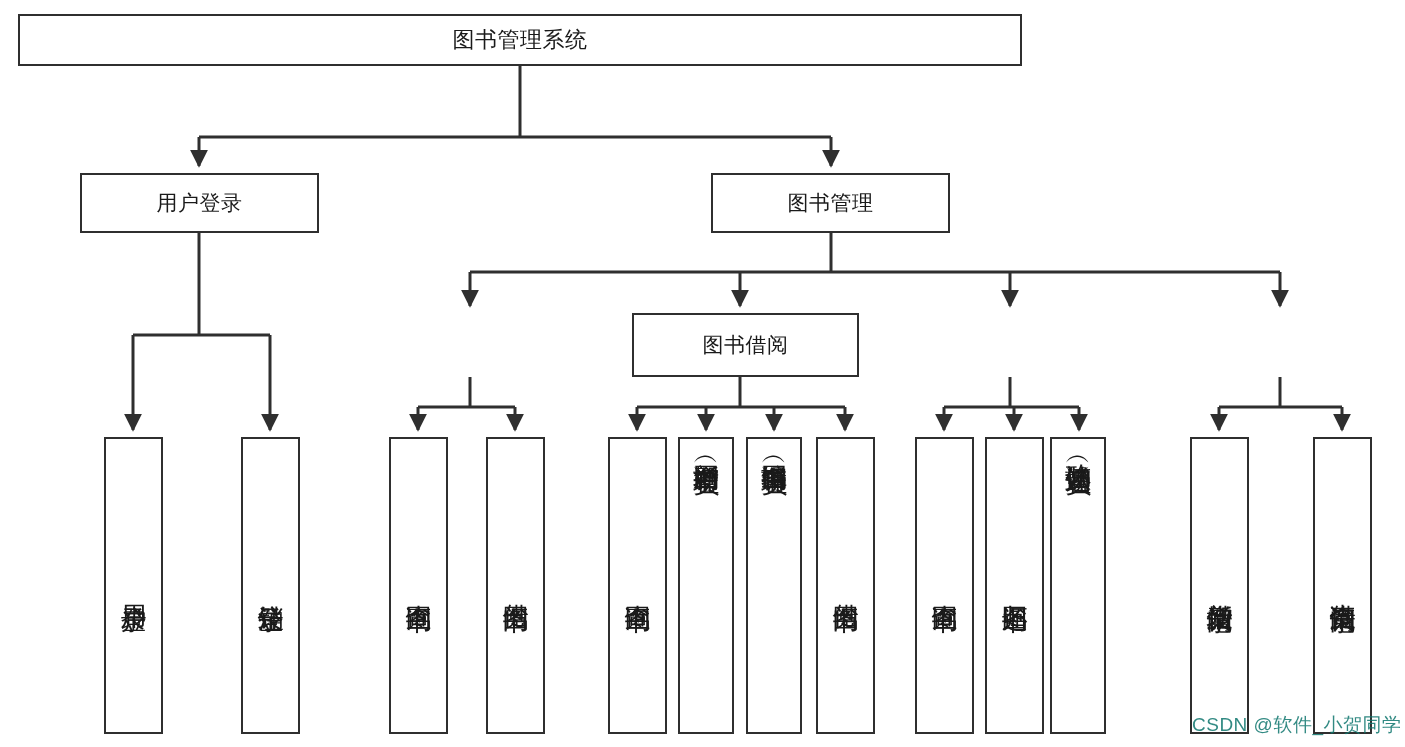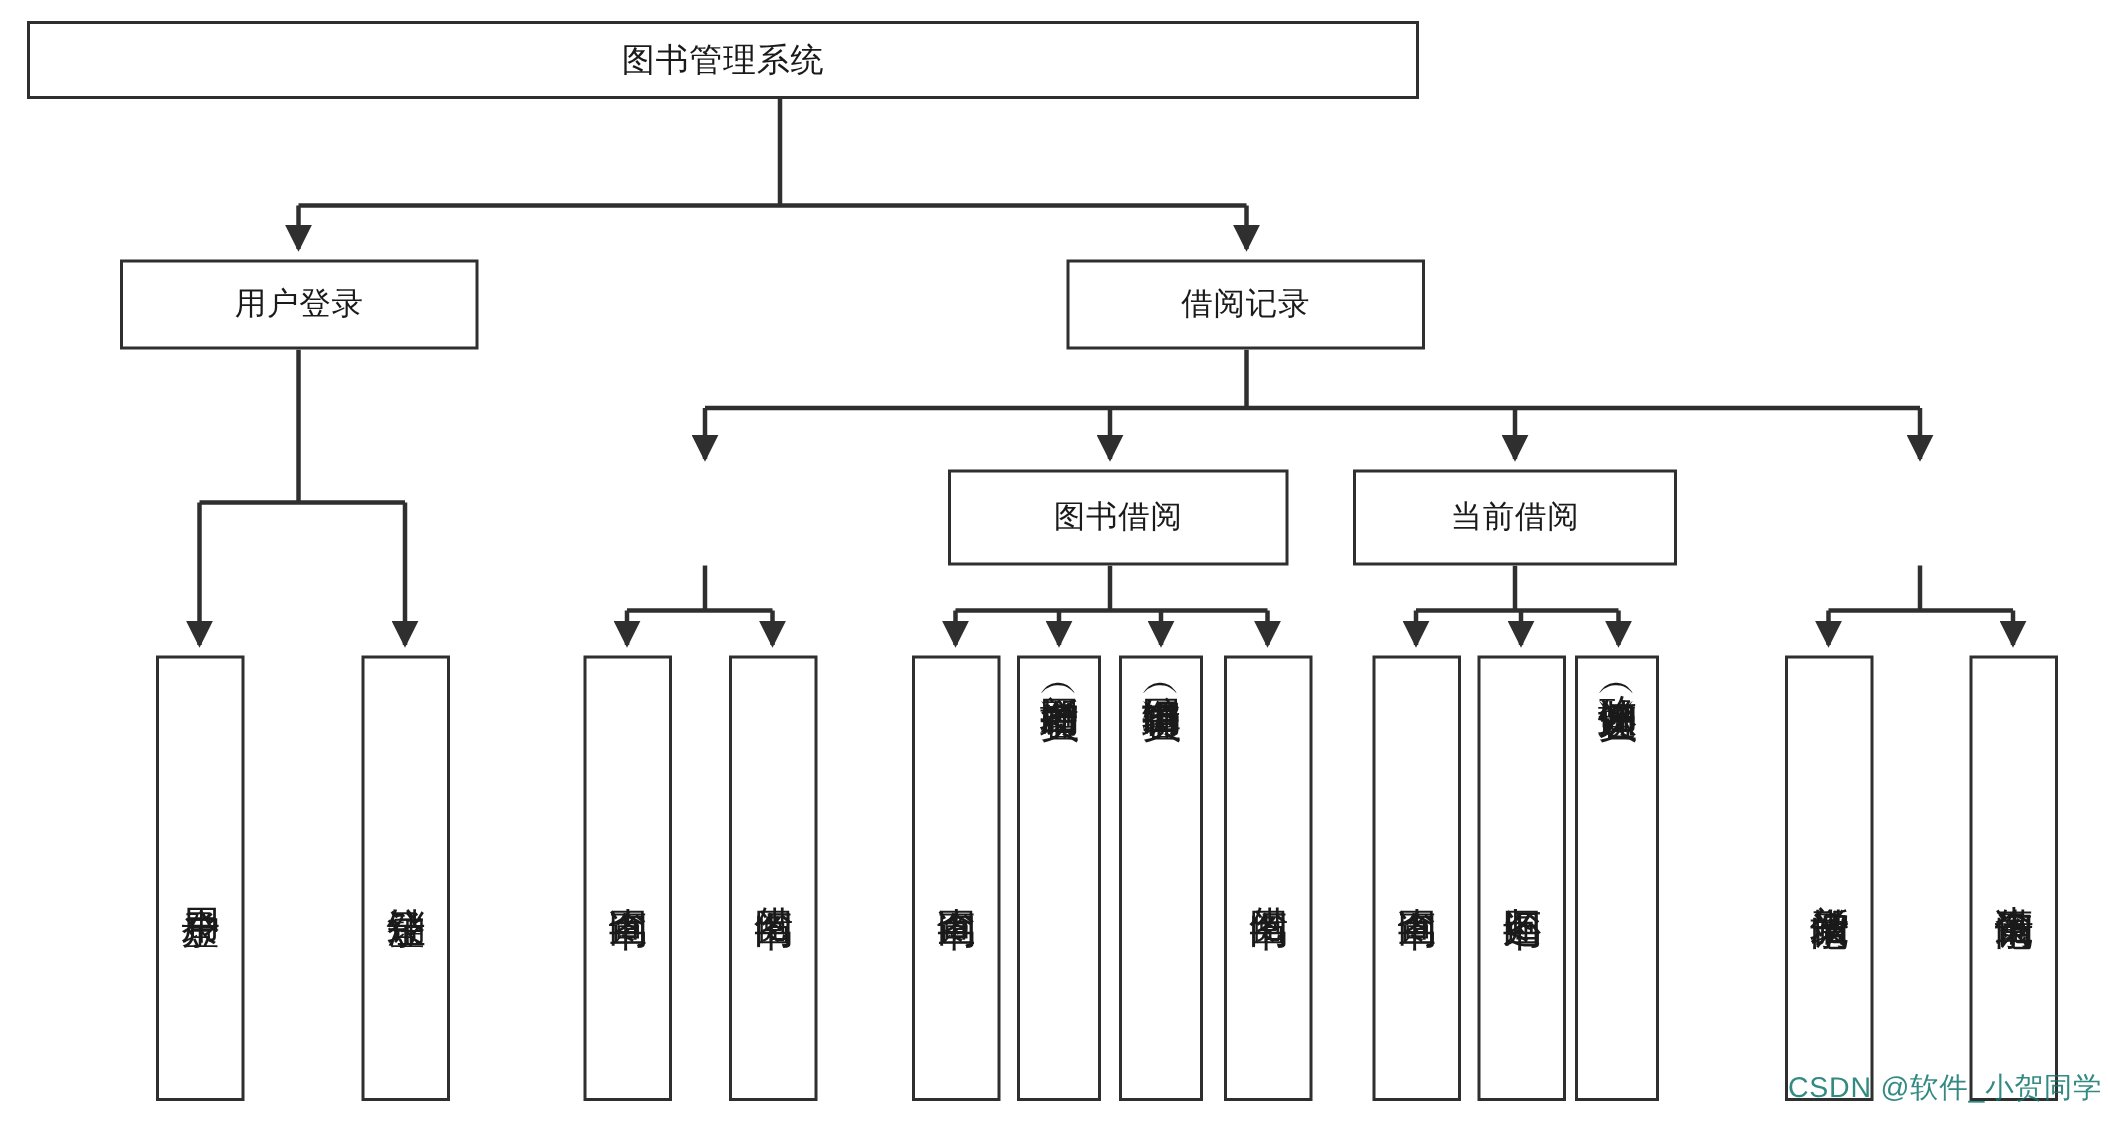--- a/index.html
+++ b/index.html
@@ -117,36 +117,33 @@
       <path d="M 1014 407 L 1014 430" marker-end="url(#arrow)"></path>
       <path d="M 1079 407 L 1079 430" marker-end="url(#arrow)"></path>
 
       <path d="M 1280 377 L 1280 407"></path>
       <path d="M 1219 407 L 1342 407"></path>
       <path d="M 1219 407 L 1219 430" marker-end="url(#arrow)"></path>
       <path d="M 1342 407 L 1342 430" marker-end="url(#arrow)"></path>
     </g>
   </svg>
 
-  <div class="node root" style="left:18px; top:14px; width:928px; height:52px;">
+  <div class="node root" style="left:18px; top:14px; width:1004px; height:52px;">
     <span class="lbl">图书管理系统</span>
   </div>
 
   <div class="node" style="left:80px; top:173px; width:239px; height:60px;">
     <span class="lbl">用户登录</span>
   </div>
   <div class="node" style="left:711px; top:173px; width:239px; height:60px;">
-    <span class="lbl">借阅记录</span>
+    <span class="lbl">图书管理</span>
   </div>
 
   <div class="node" style="left:632px; top:313px; width:227px; height:64px;">
     <span class="lbl">图书借阅</span>
-  </div>
-  <div class="node" style="left:902px; top:313px; width:216px; height:64px;">
-    <span class="lbl">当前借阅</span>
   </div>
 
   <div class="node vert mid" style="left:104px; top:437px; width:59px; height:297px;">
     <span class="lbl">用户登录</span>
   </div>
   <div class="node vert mid" style="left:241px; top:437px; width:59px; height:297px;">
     <span class="lbl">注销登录</span>
   </div>
 
   <div class="node vert mid" style="left:389px; top:437px; width:59px; height:297px;">

